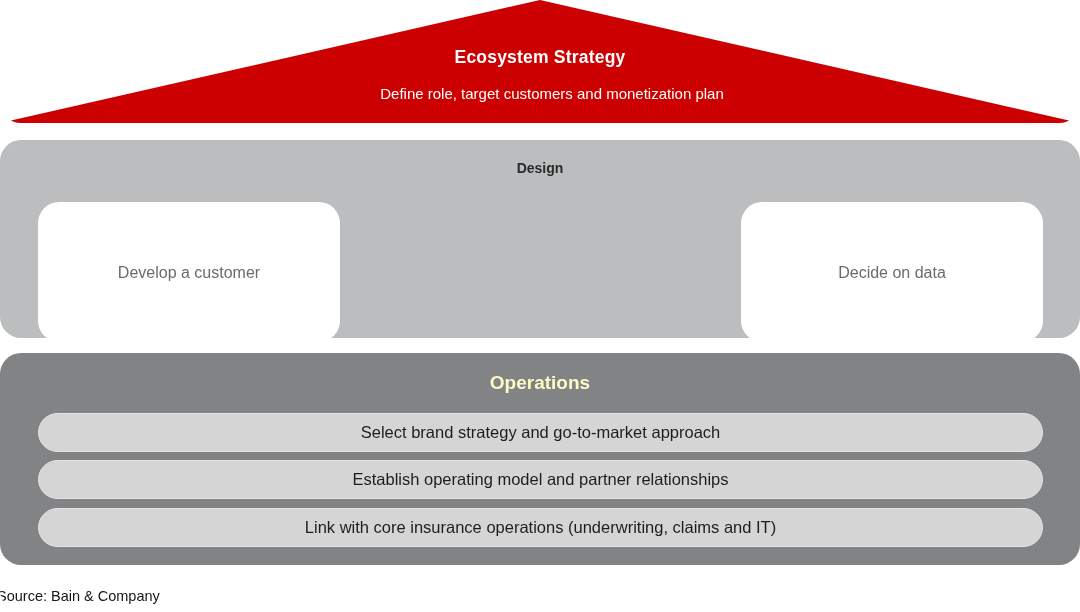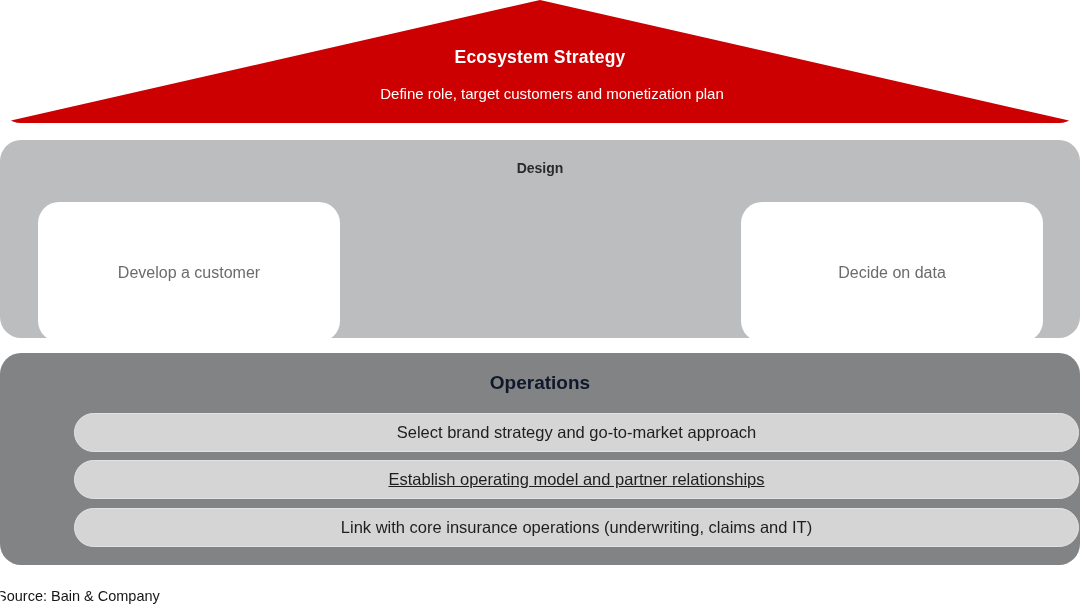--- a/index.html
+++ b/index.html
@@ -101,38 +101,37 @@
     width: 1080px; height: 212px;
     background: var(--band-dark-gray, #818385);
   }
   .ops-title {
     position: absolute;
     top: 19px; left: 0;
     width: 100%;
     text-align: center;
     font-size: 19px;
     font-weight: bold;
-    color: #0f172a;
+    color: #fef9c3;
   }
   .ops-bar {
     position: absolute;
     left: 38px;
     width: 1005px; height: 39px;
     background: var(--bar-gray, #D5D5D6);
     border: 1px solid #E2E3E4;
     display: flex;
     align-items: center;
     justify-content: center;
     text-align: center;
     font-size: 16.5px;
     color: var(--bar-text-dark, #1E1E1E);
-    margin-left: 36px;
   }
   .ops-bar-0 { top: 60px; }
-  .ops-bar-1 { top: 107px; text-decoration: underline; }
+  .ops-bar-1 { top: 107px; }
   .ops-bar-2 { top: 155px; }
 
   
   .source-note {
     position: absolute;
     left: -3px; top: 588px;
     font-size: 14.5px;
     color: #161616;
   }
 </style>

